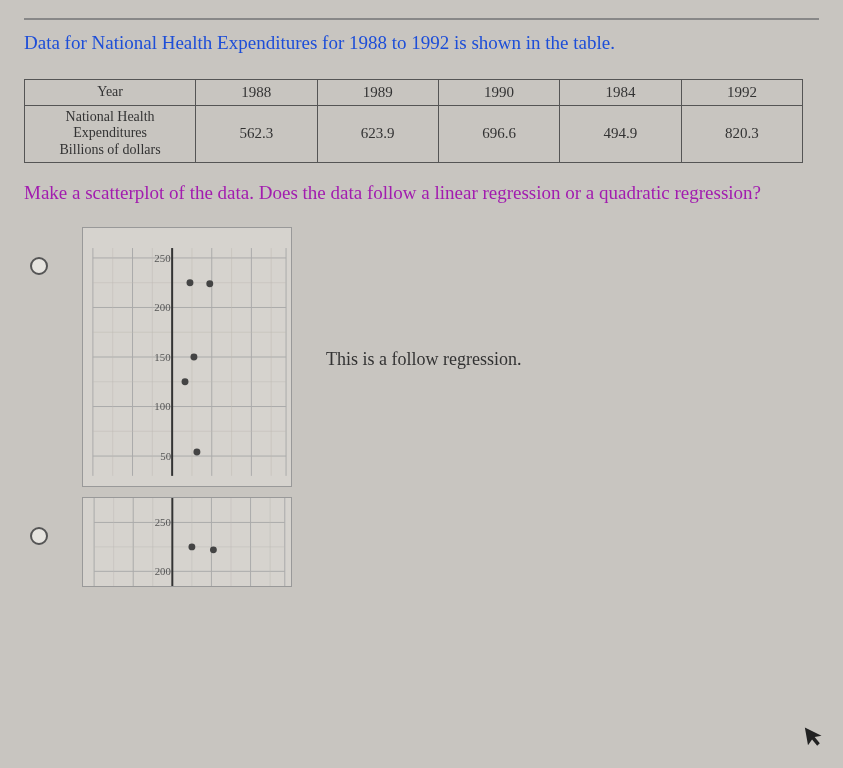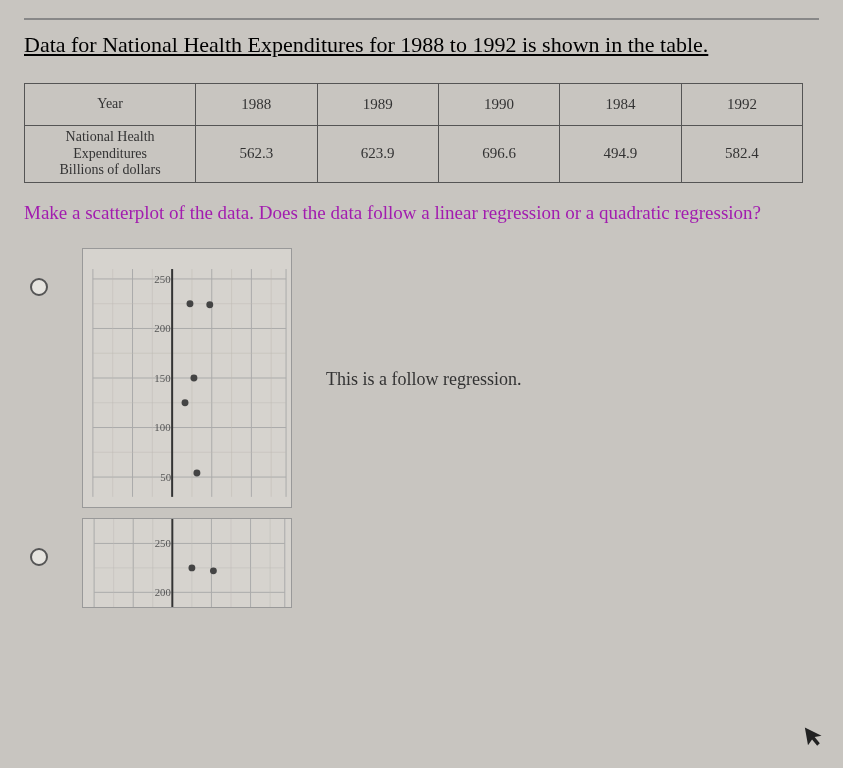--- a/index.html
+++ b/index.html
@@ -13,34 +13,33 @@
     color: #333;
   }
   .page {
     padding: 18px 24px 0 24px;
   }
   .topline {
     border-top: 2px solid #888;
     margin-bottom: 10px;
   }
   .intro {
-    font-size: 22px;
-    color: #000000;
+    font-size: 19px;
+    color: #1d4ed8;
     margin-bottom: 22px;
     line-height: 1.4;
-    text-decoration: underline;
   }
   table.data {
     border-collapse: collapse;
     width: 98%;
     margin-bottom: 16px;
   }
   table.data td {
     border: 1px solid #555;
-    padding: 12px 8px;
+    padding: 4px 8px;
     text-align: center;
     font-size: 15px;
     color: #333;
     background: #c8c5c0;
   }
   table.data td.rowhead {
     text-align: center;
     width: 22%;
     font-size: 14px;
     line-height: 1.2;
@@ -111,21 +110,21 @@
     <tr>
       <td class="rowhead">
         <span>National Health</span><br>
         <span>Expenditures</span><br>
         <span>Billions of dollars</span>
       </td>
       <td>562.3</td>
       <td>623.9</td>
       <td>696.6</td>
       <td>494.9</td>
-      <td>582.4</td>
+      <td>820.3</td>
     </tr>
   </tbody>
     </table>
 
   <p class="question">Make a scatterplot of the data.  Does the data follow a linear regression or a quadratic regression?</p>
 
   <div class="option">
     <div class="radio"></div>
     <div class="chart-wrap">
       <svg class="chart" viewBox="0 0 210 260" width="210" height="260">

